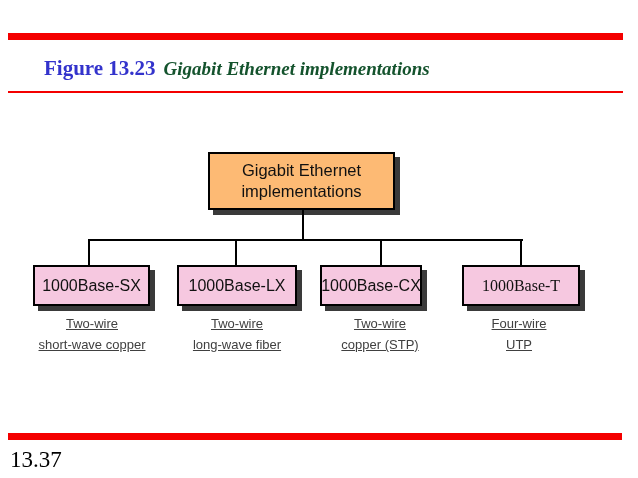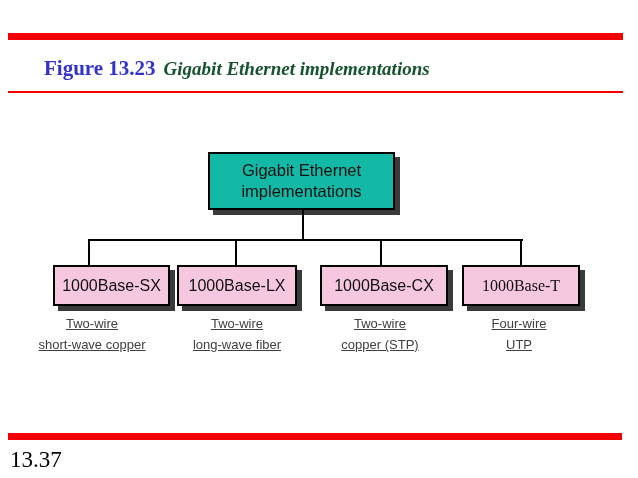--- a/index.html
+++ b/index.html
@@ -29,21 +29,21 @@
   .fig-title {
     font-family: "Liberation Serif", serif;
     font-weight: bold; font-style: italic; font-size: 19px; color: #14532d;
     margin-left: 8px;
   }
 
   
   .root-box {
     position: absolute; left: 208px; top: 152px;
     width: 187px; height: 58px; box-sizing: border-box;
-    background: #14b8a6; border: 2px solid #000;
+    background: #fdba74; border: 2px solid #000;
     box-shadow: 5px 5px 0 #3a3a3a;
     display: flex; flex-direction: column;
     align-items: center; justify-content: center;
     font-size: 16.5px; line-height: 1.25; color: #111; text-align: right;
   }
 
   .connector { position: absolute; background: #000; }
   .stem  { left: 302px; top: 210px; width: 2px; height: 30px; }
   .hline { left: 88px;  top: 239px; width: 435px; height: 2px; }
   .drop-1 { left: 88px;  top: 241px; width: 2px; height: 24px; }
@@ -51,23 +51,23 @@
   .drop-3 { left: 380px; top: 241px; width: 2px; height: 24px; }
   .drop-4 { left: 520px; top: 241px; width: 2px; height: 24px; }
 
   .node {
     position: absolute; top: 265px; height: 41px; box-sizing: border-box;
     background: #f6c8e0; border: 2px solid #000;
     box-shadow: 5px 5px 0 #3a3a3a;
     display: flex; align-items: center; justify-content: center;
     font-size: 16px; color: #111; white-space: nowrap;
   }
-  .node-1 { left: 33px;  width: 117px; margin-left: 20px; }
+  .node-1 { left: 33px;  width: 117px; }
   .node-2 { left: 177px; width: 120px; }
-  .node-3 { left: 320px; width: 128px; }
+  .node-3 { left: 320px; width: 102px; }
   .node-4 { left: 462px; width: 118px; font-family: Liberation Serif, serif; }
 
   .caption {
     position: absolute; top: 313px; width: 180px;
     text-align: center; color: #404040;
     font-size: 13px; line-height: 21px; white-space: nowrap; text-decoration: underline;
   }
   .cap-1 { left: 2px; }
   .cap-2 { left: 147px; }
   .cap-3 { left: 290px; }

